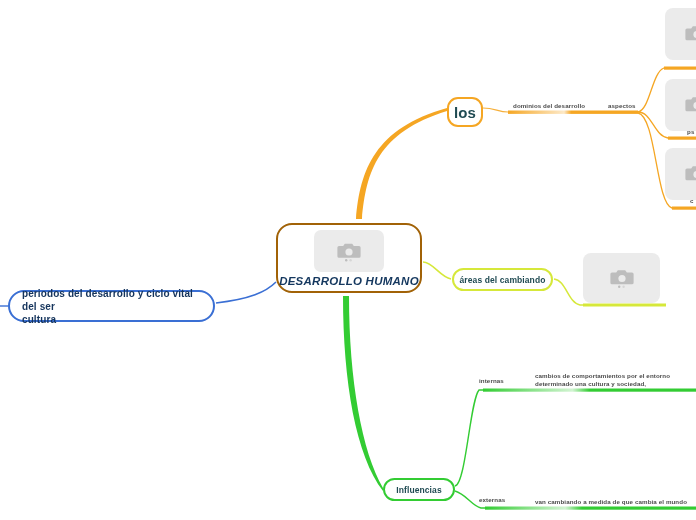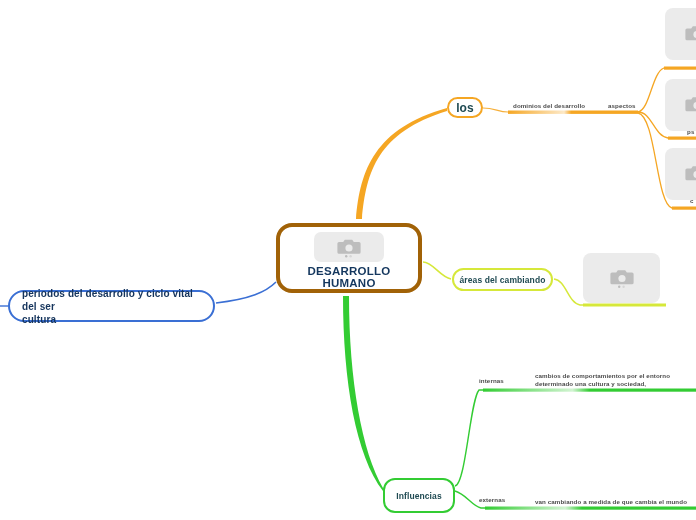--- a/index.html
+++ b/index.html
@@ -46,27 +46,28 @@
     color: #1f4a52;
     letter-spacing: .1px;
   }
 
   
   .root {
     left: 276px;
     top: 223px;
     width: 146px;
     height: 70px;
-    border: 4px solid #a16207;
+    border: 2px solid #a16207;
     border-radius: 16px;
     flex-direction: column;
     justify-content: flex-start;
     padding-top: 5px;
     background: #ffffff;
     z-index: 6;
+    font-style: italic;
   }
   .root-label {
     font-size: 11.5px;
     font-weight: bold;
     color: #14375e;
     margin-top: 3px;
     letter-spacing: .25px;
   }
 
   
@@ -82,39 +83,39 @@
 
   .cam {
     width: 26px;
     height: 21px;
     position: relative;
   }
 
   
   .n-los {
     left: 447px; top: 97px;
-    width: 36px; height: 21px;
+    width: 36px; height: 30px;
     border-color: #f5a623;
     border-radius: 11px;
-    font-size: 12px;
+    font-size: 15px;
     color: #1f4a52;
   }
 
   .n-areas {
     left: 452px; top: 268px;
     width: 101px; height: 23px;
     border-color: #d6e83a;
     border-radius: 12px;
     font-size: 8.5px;
     color: #1f4a52;
   }
 
   .n-influencias {
     left: 383px; top: 478px;
-    width: 72px; height: 35px;
+    width: 72px; height: 23px;
     border-color: #33cc33;
     border-radius: 12px;
     font-size: 8.5px;
     color: #1f4a52;
   }
 
   .n-periodos {
     left: 8px; top: 290px;
     width: 207px; height: 32px;
     border-color: #3a6fd4;

